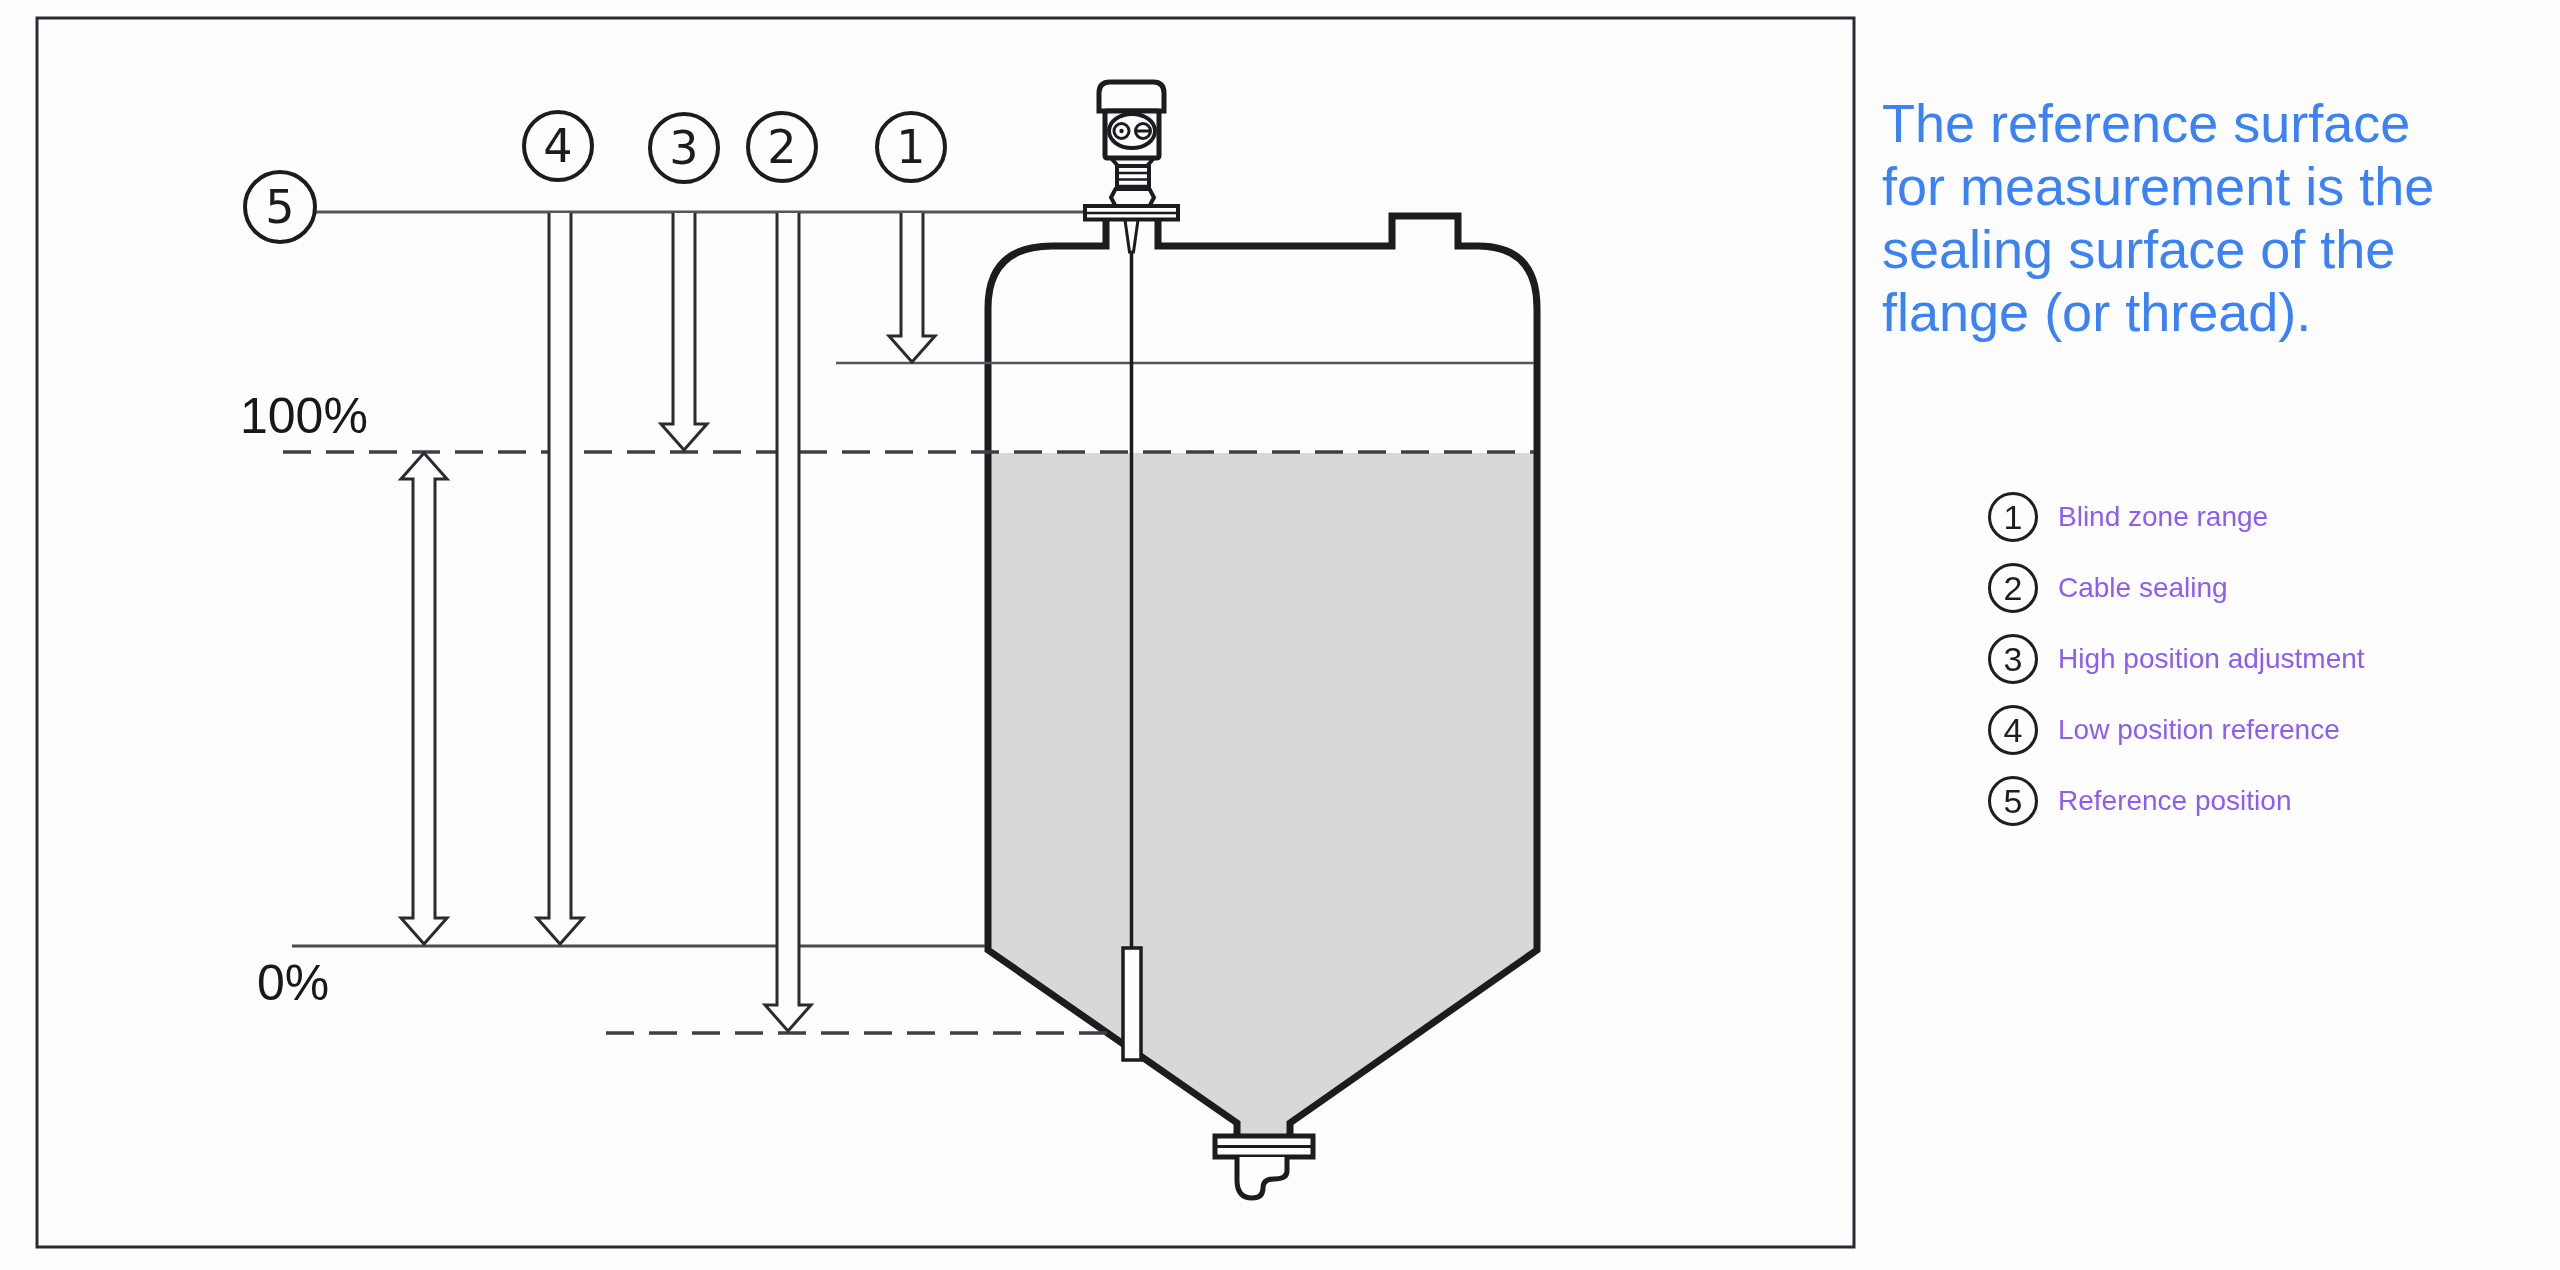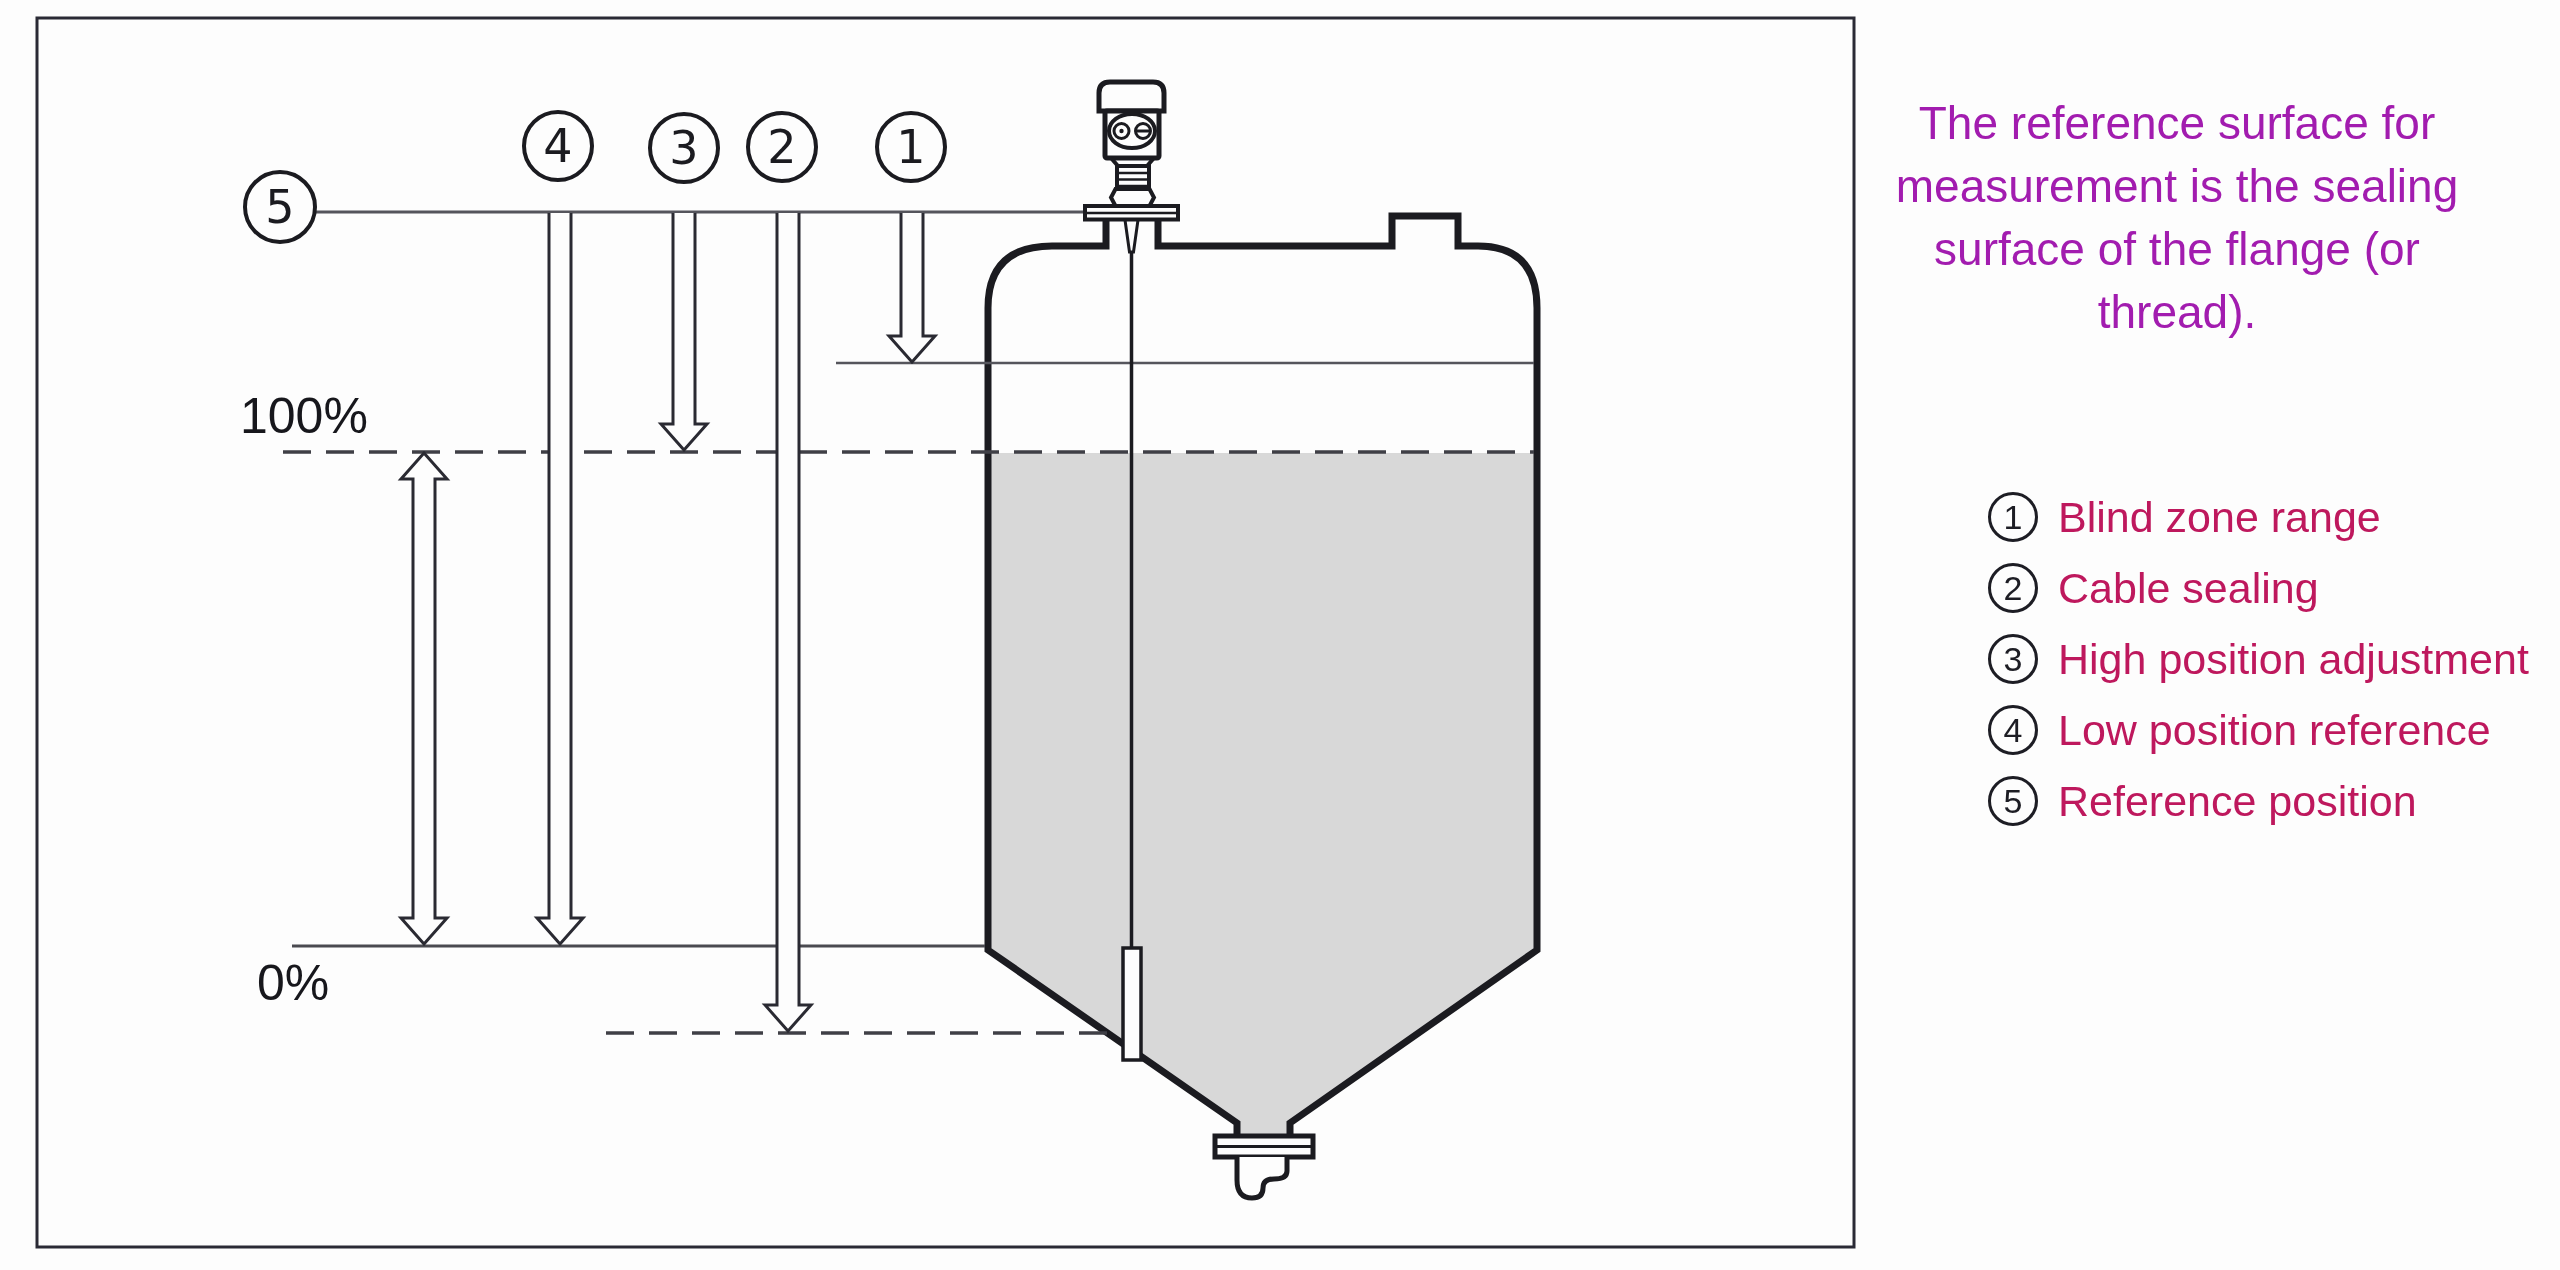--- a/index.html
+++ b/index.html
@@ -10,44 +10,43 @@
     font-family:"Liberation Sans", sans-serif;
     position:relative;
     overflow:hidden;
     color:#1f1f26;
   }
   #stage{position:absolute;left:0;top:0;width:2560px;height:1270px;}
   svg{position:absolute;left:0;top:0;}
   .note{
     position:absolute;
     left:1882px;top:92px;width:590px;
-    font-size:46px;line-height:63px;
-    color:#a21caf;
-    text-align:center;
+    font-size:54px;line-height:63px;
+    color:#3b82f6;
   }
   .legend{
     position:absolute;
     left:1988px;top:492px;
   }
   .legend-item{
     display:flex;align-items:center;
     height:50px;margin-bottom:21px;
   }
   .legend-num{
     box-sizing:border-box;
     width:50px;height:50px;
     border:3px solid #1d1d24;
     border-radius:50%;
     display:flex;align-items:center;justify-content:center;
     font-size:34px;color:#1d1d24;
     margin-right:20px;
     flex:0 0 auto;
   }
   .legend-label{
-    font-size:43px;color:#be185d;white-space:nowrap;
+    font-size:28px;color:#8b5cf6;white-space:nowrap;
   }
   .callout-num{
     font-family:"DejaVu Sans", sans-serif;
     font-size:46px;
     fill:#1b1b20;
   }
   .pct-label{
     font-family:"Liberation Sans", sans-serif;
     font-size:50px;
     fill:#17171c;

